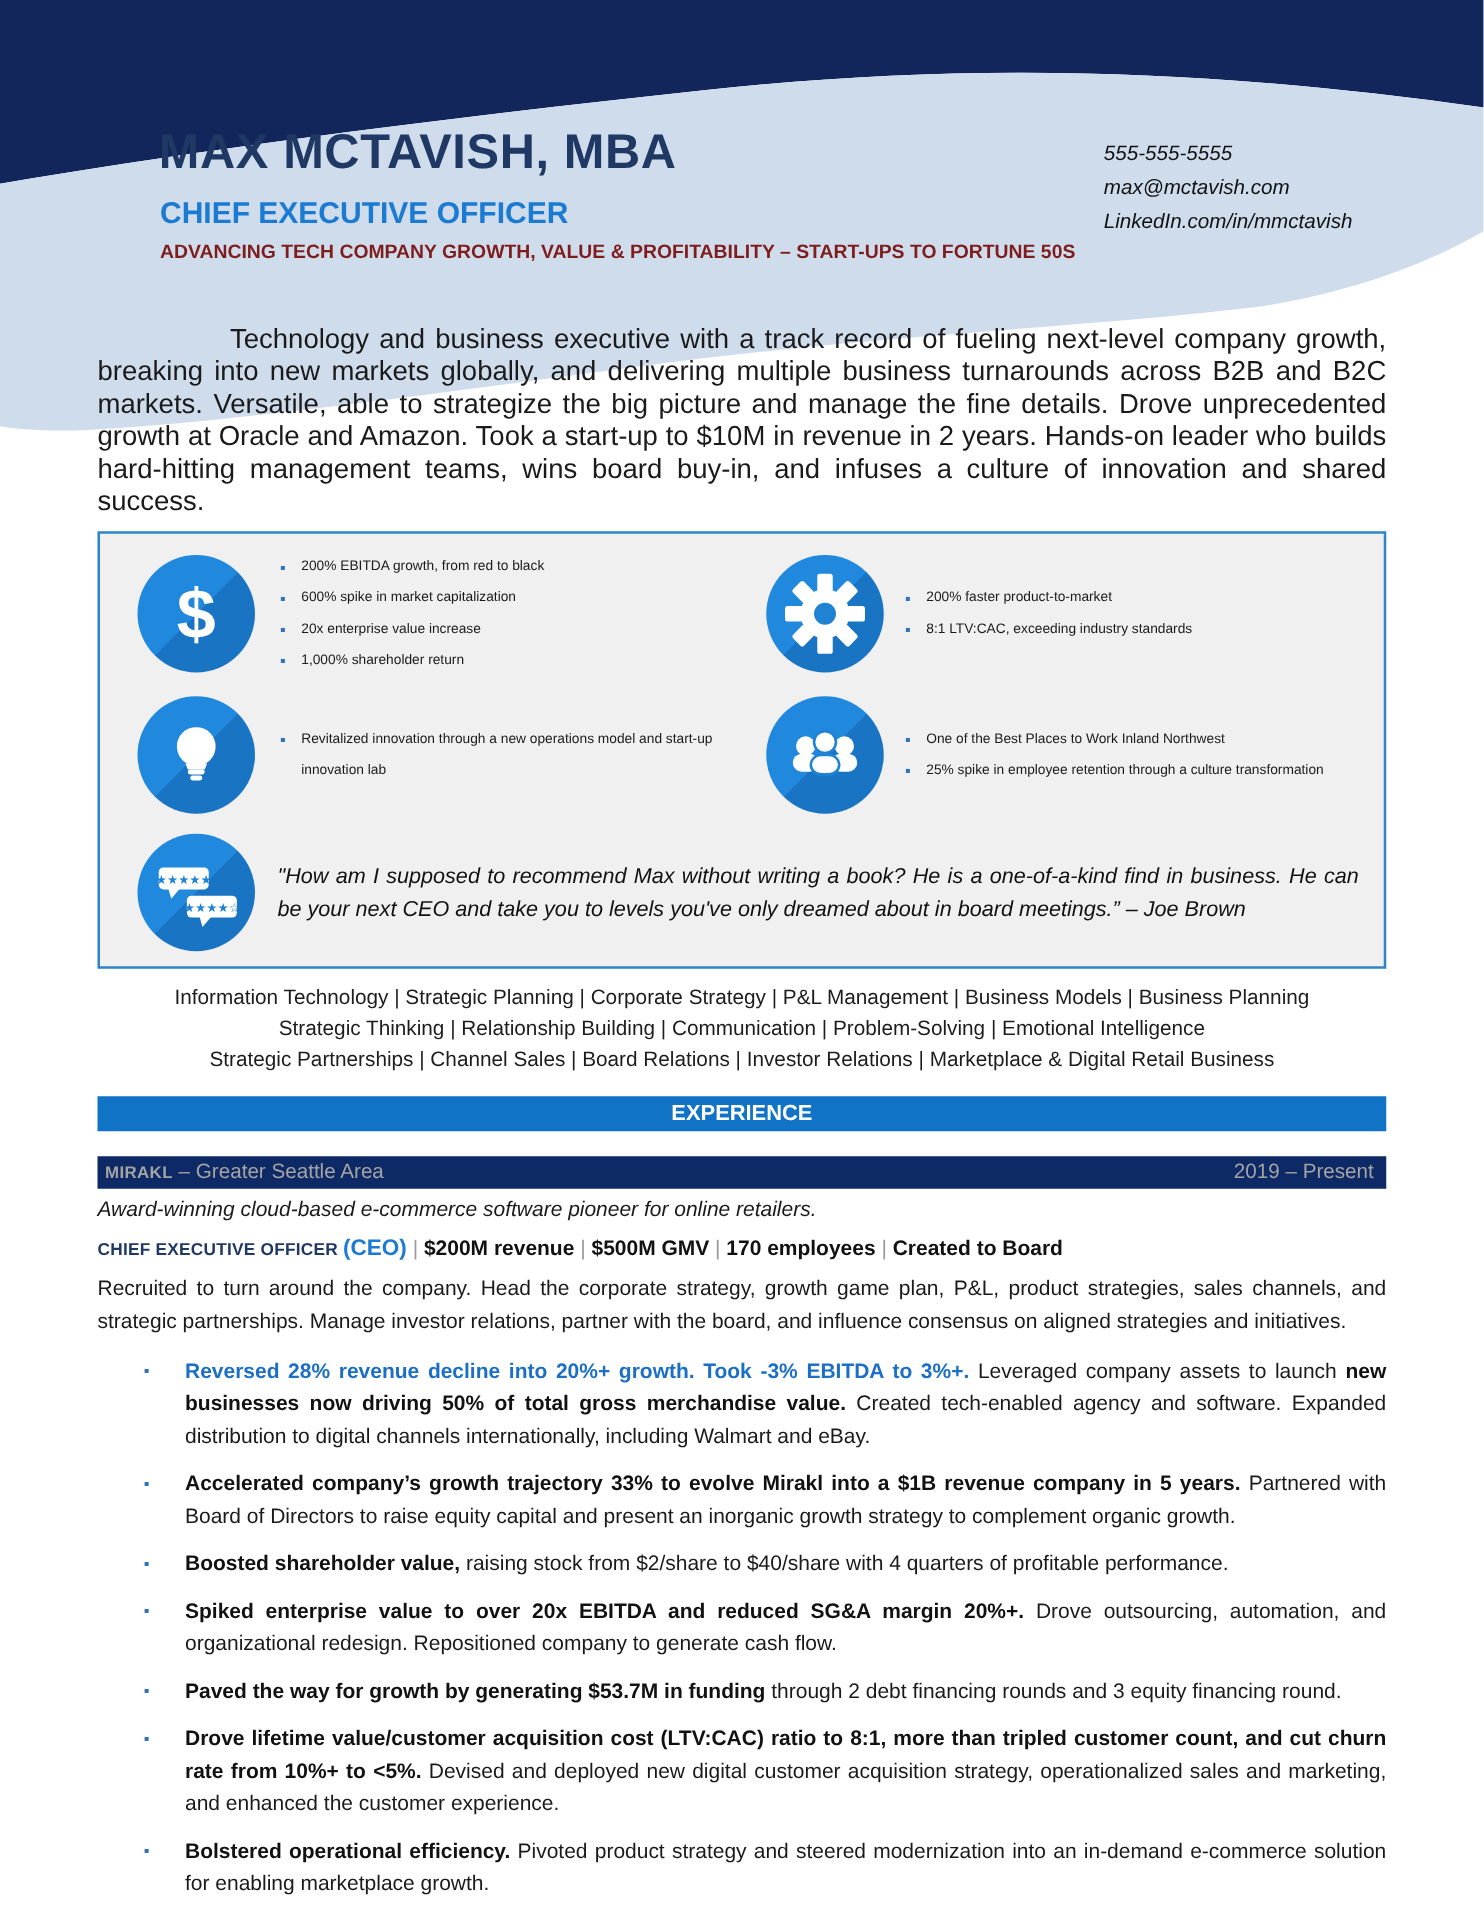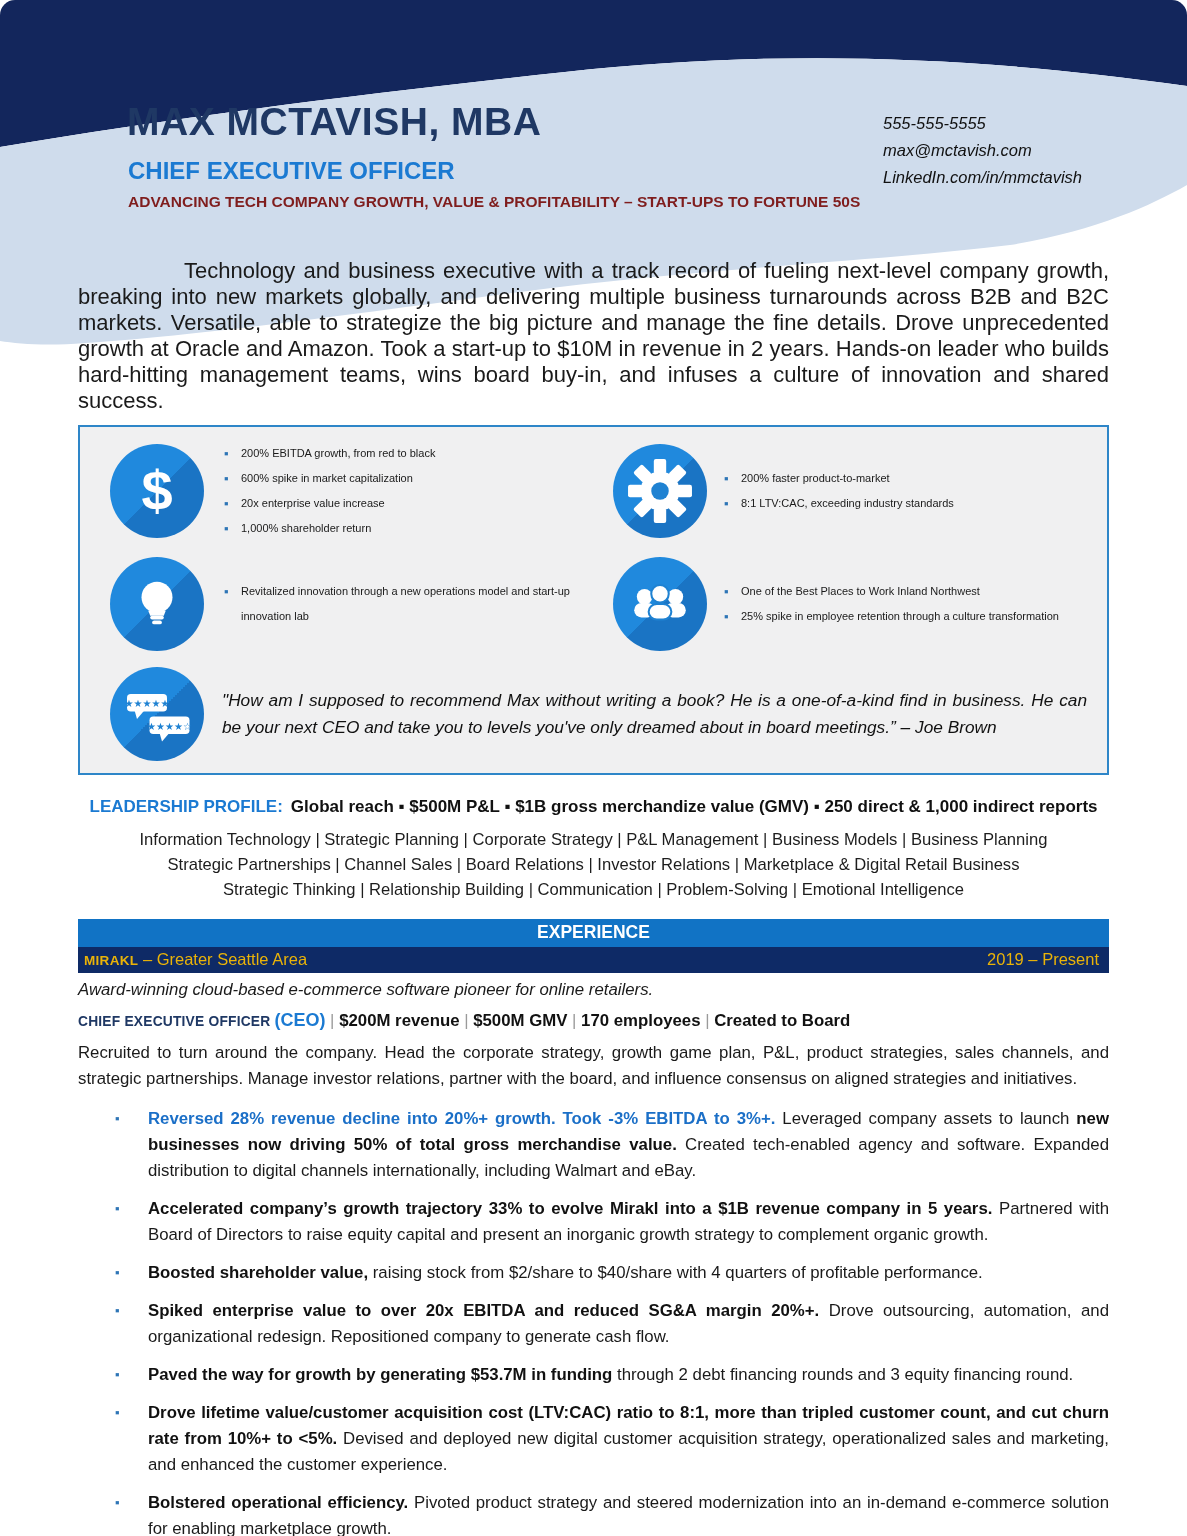--- a/index.html
+++ b/index.html
@@ -1,17 +1,17 @@
 <!DOCTYPE html>
 <html><head>
 <meta charset="utf-8">
 <style>
   html,body{margin:0;padding:0;background:#fff;}
   .page{position:relative;width:1187px;height:1536px;background:#fff;overflow:hidden;
-        font-family:"Liberation Sans",sans-serif;color:#1a1a1a;border-radius:15px;}
+        font-family:"Liberation Sans",sans-serif;color:#1a1a1a;}
   .swoosh{position:absolute;top:0;left:0;z-index:0;}
   .content{position:relative;z-index:1;}
 
   
   .candidate-name{position:absolute;left:127px;top:100px;font-size:39px;font-weight:700;
                   color:#1f3864;letter-spacing:.5px;}
   .candidate-title{position:absolute;left:128px;top:157px;font-size:24px;font-weight:700;color:#1b7ad2;}
   .candidate-tagline{position:absolute;left:128px;top:193px;font-size:15.5px;font-weight:700;color:#7f1d1d;text-align:center;}
   .contact{position:absolute;left:883px;top:110px;font-size:16.5px;line-height:27px;color:#111;font-style:italic;}
 
@@ -35,21 +35,21 @@
             padding-right:4px;text-align:justify;}
 
   
   .leader-line{margin:22px 62px 0;text-align:center;font-size:17px;font-weight:700;color:#111;}
   .leader-label{color:#1b7ad2;margin-right:8px;}
   .skills{margin:10px 70px 0;text-align:center;font-size:16.6px;line-height:25px;color:#1d1d1d;}
 
   
   .exp-bar{margin:17px 78px 0;background:#1173c5;color:#fff;text-align:center;
            font-weight:700;font-size:17.5px;padding:3px 0 4px;}
-  .company-bar{margin:0 78px 0;background:#0e2a66;color:#eab308;display:flex;
+  .company-bar{margin:20px 78px 0;background:#0e2a66;color:#a3a3a3;display:flex;
                justify-content:space-between;align-items:baseline;padding:3px 10px 4px 6px;}
   .co{font-weight:700;font-size:13.5px;letter-spacing:.3px;}
   .loc{font-size:16.5px;}
   .company-dates{font-size:16.5px;}
   .award{margin:7px 78px 0;font-style:italic;font-size:16.8px;}
   .role-line{margin:10px 78px 0;font-size:16.8px;}
   .sc{font-weight:700;color:#1f3864;font-size:13.8px;letter-spacing:.2px;}
   .blue{color:#1b7ad2;font-weight:700;font-size:18px;}
   .sep{color:#9a9a9a;}
   .b{font-weight:700;color:#111;}
@@ -161,28 +161,25 @@
               <path d="M2,15 L10,15 L4,22 Z" fill="#fff"></path>
               <text x="10" y="12.5" text-anchor="middle" font-size="8" fill="#1f82d2">★★★★☆</text>
             </g>
           </svg>
         </div>
         <div class="hl-quote">"How am I supposed to recommend Max without writing a book? He is a one-of-a-kind find in business. He can be your next CEO and take you to levels you've only dreamed about in board meetings.” – Joe Brown</div>
 
       </div>
     </div>
 
-    <div class="leader-line">
-      <span class="leader-label">LEADERSHIP PROFILE:</span><span>Global reach ▪ $500M P&amp;L ▪ $1B gross merchandize value (GMV) ▪ 250 direct &amp; 1,000 indirect reports</span>
-    </div>
 
     <div class="skills">
         <div>Information Technology | Strategic Planning | Corporate Strategy | P&amp;L Management | Business Models | Business Planning</div>
+        <div>Strategic Thinking | Relationship Building | Communication | Problem-Solving | Emotional Intelligence</div>
         <div>Strategic Partnerships | Channel Sales | Board Relations | Investor Relations | Marketplace &amp; Digital Retail Business</div>
-        <div>Strategic Thinking | Relationship Building | Communication | Problem-Solving | Emotional Intelligence</div>
       </div>
 
     <div class="exp-bar">EXPERIENCE</div>
 
     <div class="company-bar">
       <span><span class="co">MIRAKL</span><span class="loc"> – Greater Seattle Area</span></span>
       <span class="company-dates">2019 – Present</span>
     </div>
 
     <div class="award">Award-winning cloud-based e-commerce software pioneer for online retailers.</div>

